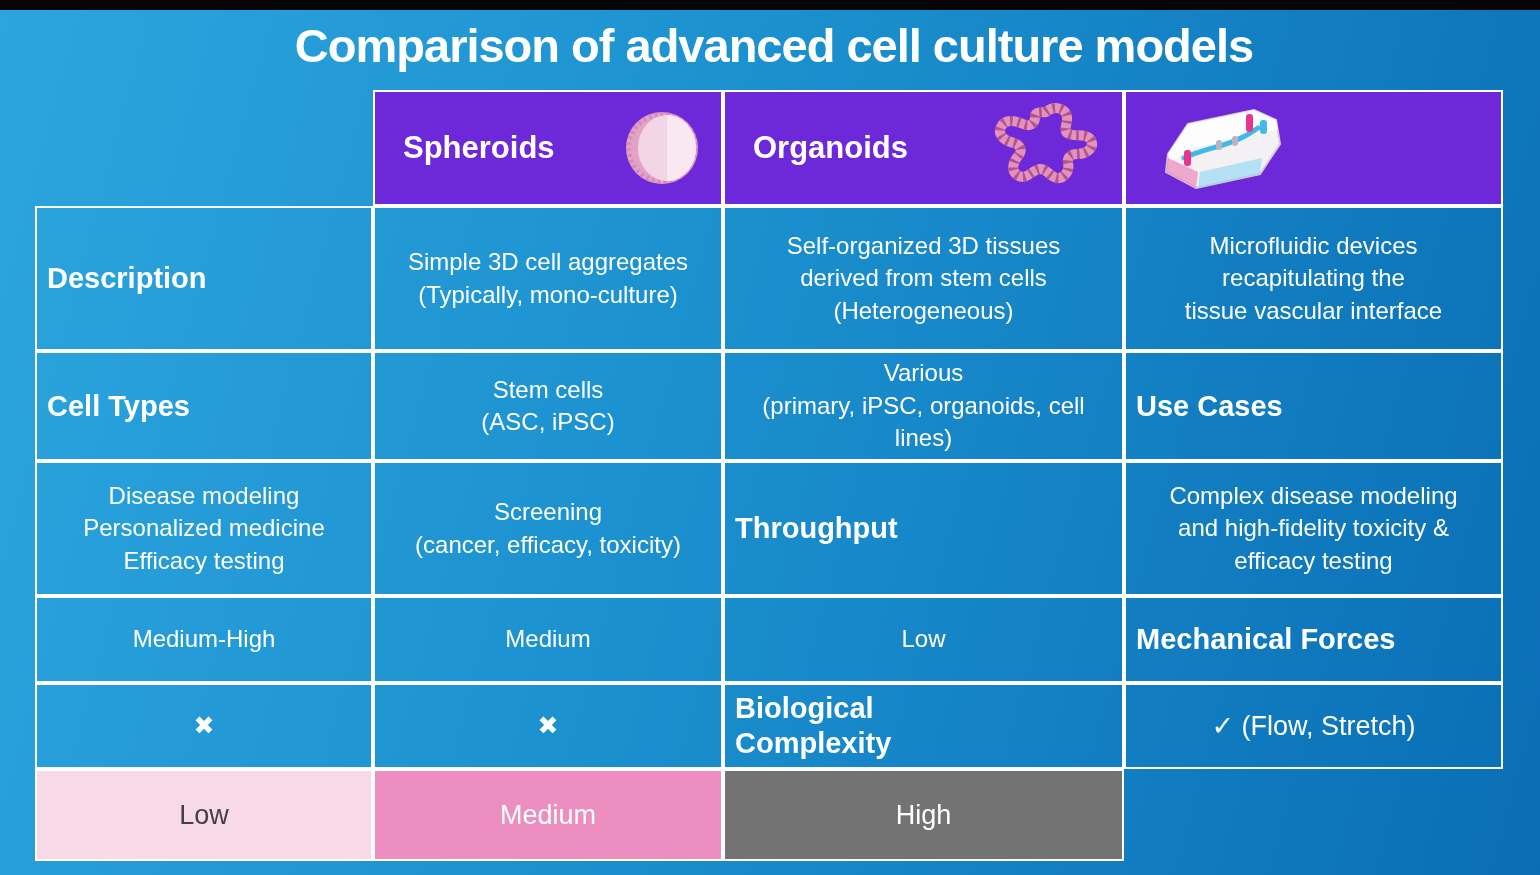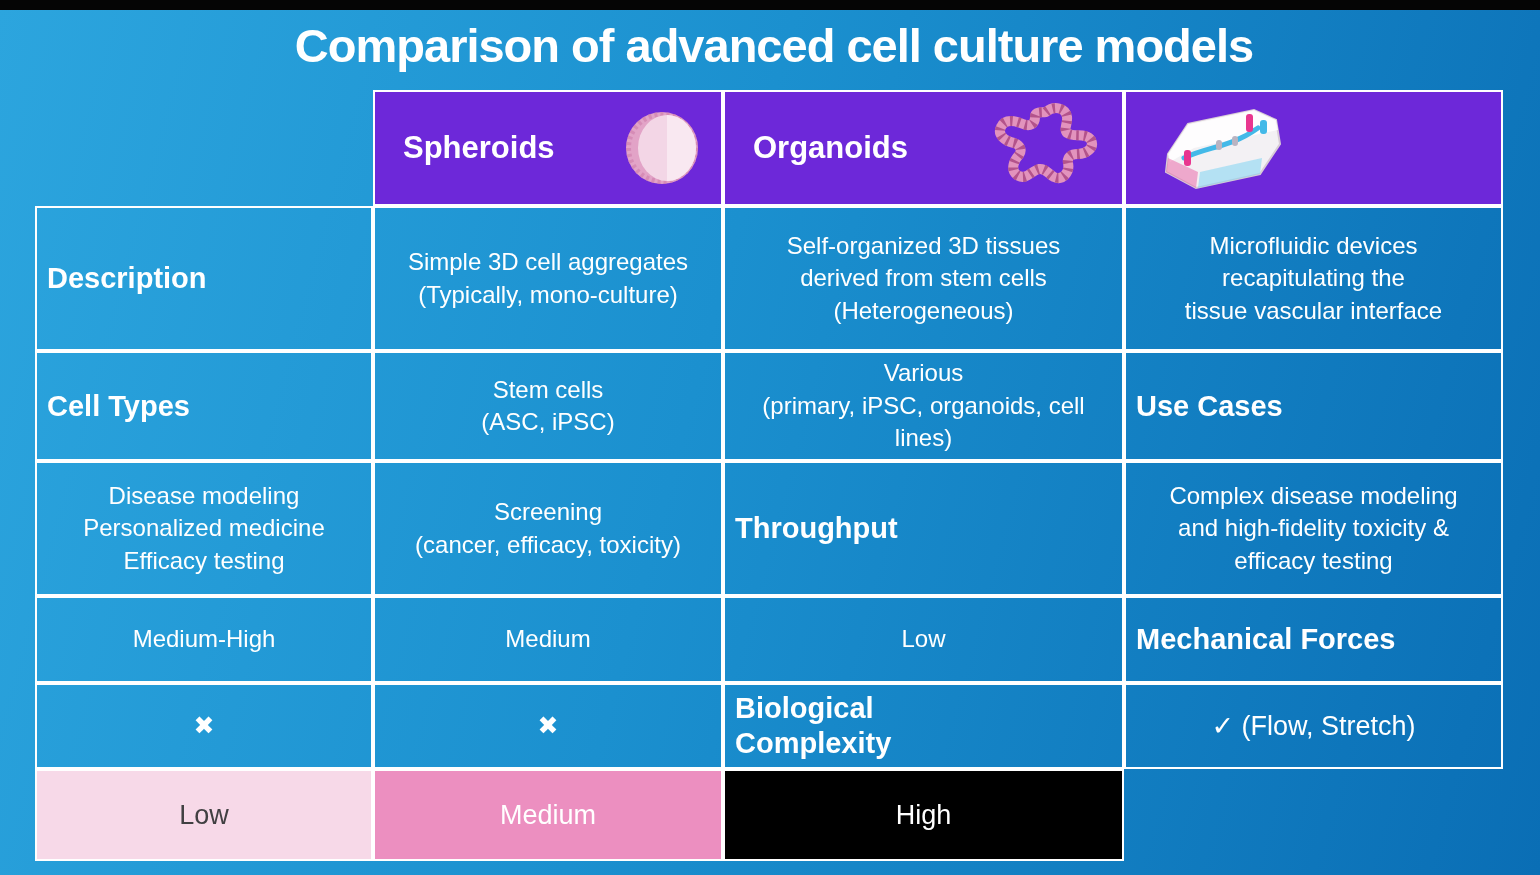--- a/index.html
+++ b/index.html
@@ -42,21 +42,21 @@
   }
   .rowlabel{
     justify-content:flex-start;text-align:left;
     font-size:29px;font-weight:bold;
     line-height:1.2;
   }
   .mark{font-size:25px;font-weight:bold;}
   .check-line{font-size:27px;}
   .complexity-low{background:#f7d9e8;color:#414042;font-size:27px;}
   .complexity-medium{background:#ec8fc0;color:#ffffff;font-size:27px;}
-  .complexity-high{background:#000000;color:#ffffff;font-size:27px;}
+  .complexity-high{background:#737373;color:#ffffff;font-size:27px;}
   .hicon{flex:0 0 auto;}
 </style>
 </head>
 <body>
 
 <div>
   <div class="topbar"></div>
 
   <h1 class="title">Comparison of advanced cell culture models</h1>
 

